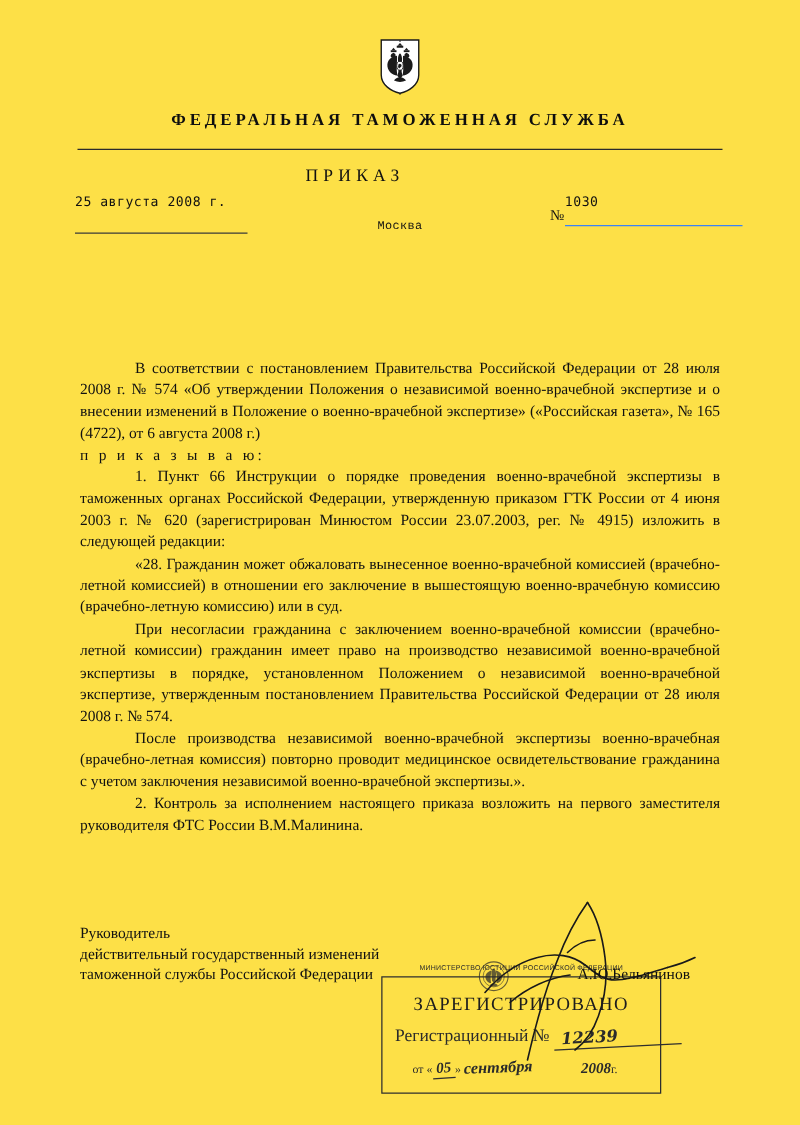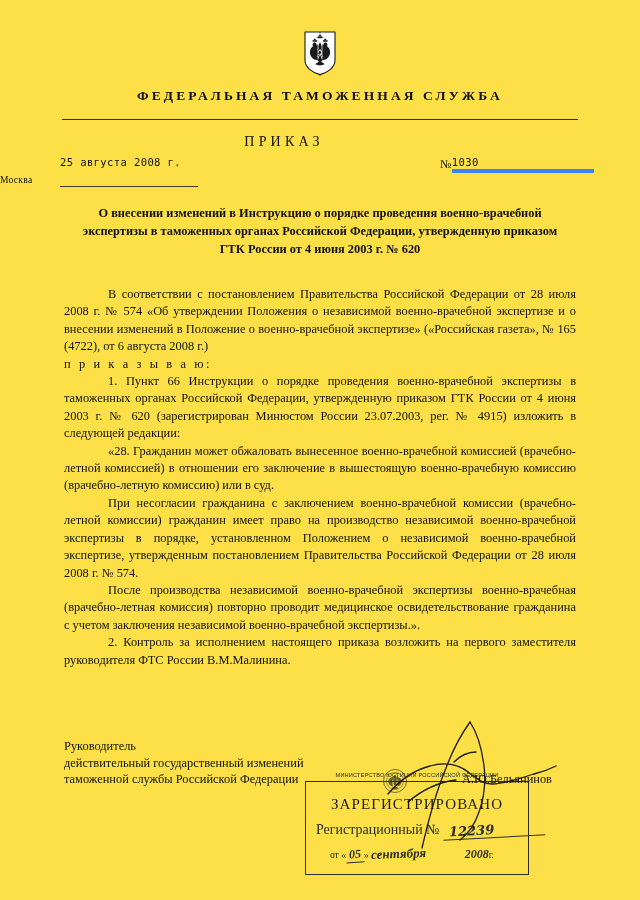--- a/index.html
+++ b/index.html
@@ -95,33 +95,33 @@
     white-space: nowrap;
     display: flex;
     align-items: flex-end;
   }
   .num-sign {
     font-family: "Liberation Serif", serif;
     font-size: 12px;
     padding-bottom: 1px;
   }
   .num-value {
-    border-bottom: 4px solid #3b82f6;
-    padding-bottom: 1px;
+    border-bottom: 1px solid #3b82f6;
+    padding-bottom: 12px;
     min-width: 142px;
     display: inline-block;
   }
 
   .city {
     position: absolute;
     top: 175px;
     left: 0;
     width: 640px;
-    text-align: left;
-    font-family: Liberation Serif, serif;
+    text-align: center;
+    font-family: Liberation Mono, monospace;
     font-size: 9.5px;
     letter-spacing: 0.3px;
   }
 
   
   .subject {
     position: absolute;
     top: 204px;
     left: 72px;
     width: 496px;
@@ -330,21 +330,20 @@
 
   <div class="date-line">25 августа 2008 г.</div>
 
   <div class="num-line">
     <span class="num-sign">№</span>
     <span class="num-value">1030</span>
   </div>
 
   <div class="city">Москва</div>
 
-  <div class="subject">О внесении изменений в Инструкцию о порядке проведения военно-врачебной экспертизы в таможенных органах Российской Федерации, утвержденную  приказом ГТК  России от 4 июня 2003 г. № 620</div>
 
   <div class="body-block">
     <p><span>В соответствии с постановлением Правительства Российской Федерации от 28  июля  2008 г.  № 574  «Об утверждении Положения о независимой военно-врачебной    экспертизе   и о внесении    изменений в Положение о военно-врачебной  экспертизе» («Российская газета», № 165 (4722), от 6 августа 2008 г.)</span><br><span class="spaced">п р и к а з ы в а ю:</span></p>
     <p>1. Пункт 66 Инструкции о порядке проведения военно-врачебной экспертизы в таможенных органах Российской Федерации, утвержденную приказом ГТК России от 4 июня 2003 г. № 620 (зарегистрирован Минюстом России 23.07.2003, рег. № 4915) изложить в следующей редакции:</p>
     <p>«28.   Гражданин  может  обжаловать  вынесенное  военно-врачебной комиссией (врачебно-летной комиссией) в отношении его заключение в вышестоящую военно-врачебную комиссию (врачебно-летную комиссию) или в суд.</p>
     <p>При несогласии гражданина с заключением военно-врачебной комиссии (врачебно-летной комиссии) гражданин имеет право на производство независимой военно-врачебной экспертизы в порядке, установленном Положением о независимой военно-врачебной экспертизе, утвержденным постановлением Правительства Российской Федерации от 28 июля 2008 г. № 574.</p>
     <p>После производства независимой военно-врачебной экспертизы военно-врачебная (врачебно-летная комиссия) повторно проводит медицинское освидетельствование гражданина с учетом заключения независимой военно-врачебной экспертизы.».</p>
     <p>2. Контроль за исполнением настоящего приказа возложить на первого заместителя руководителя ФТС России В.М.Малинина.</p>
   </div>
 

